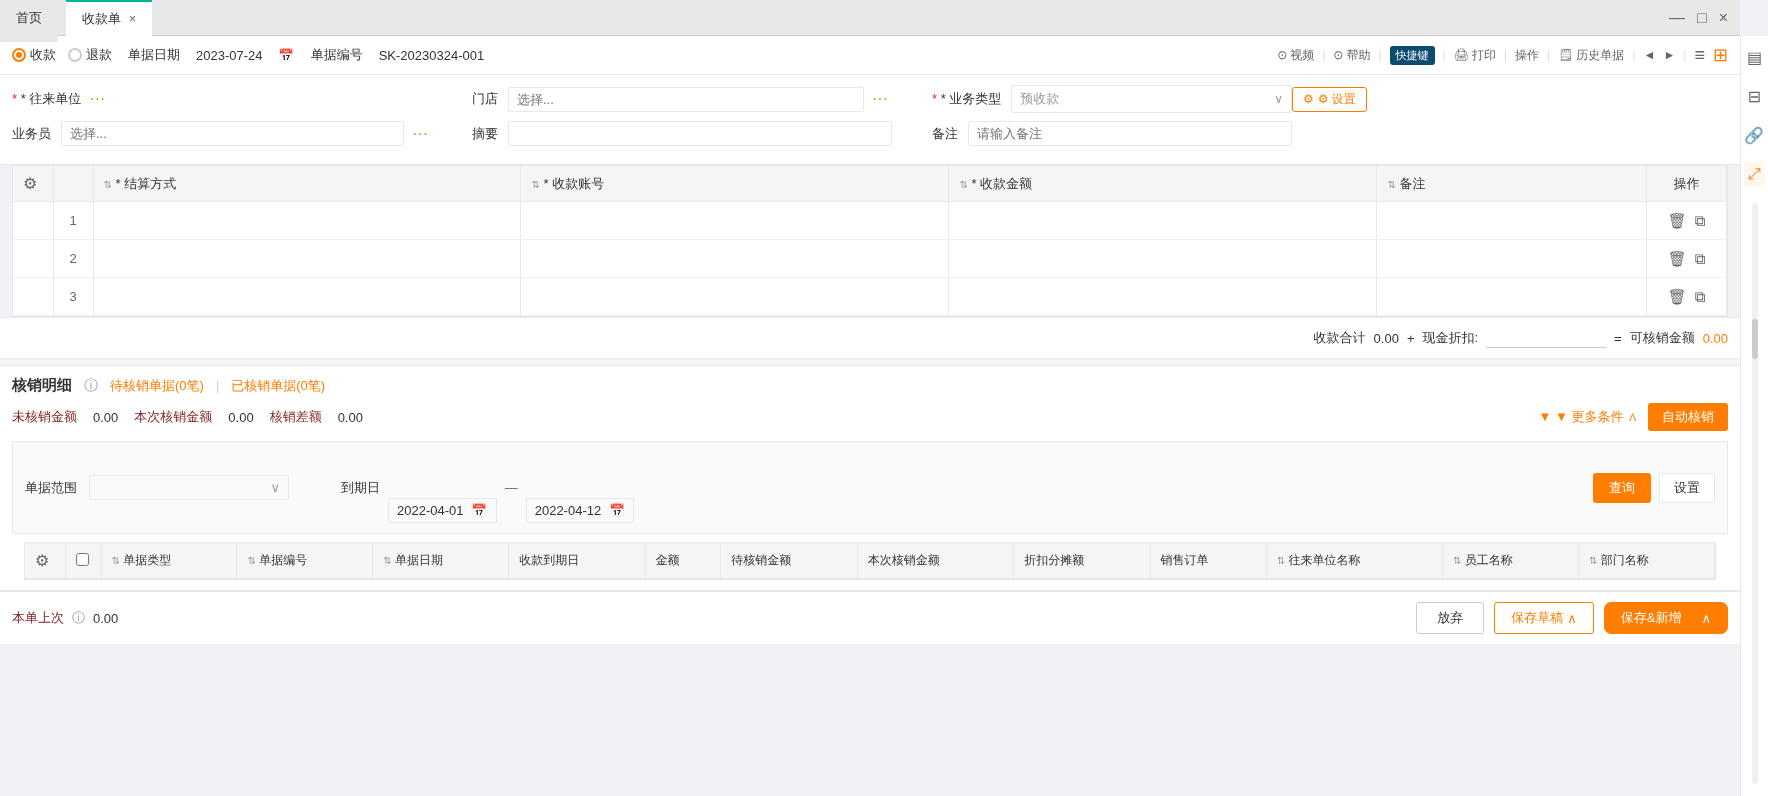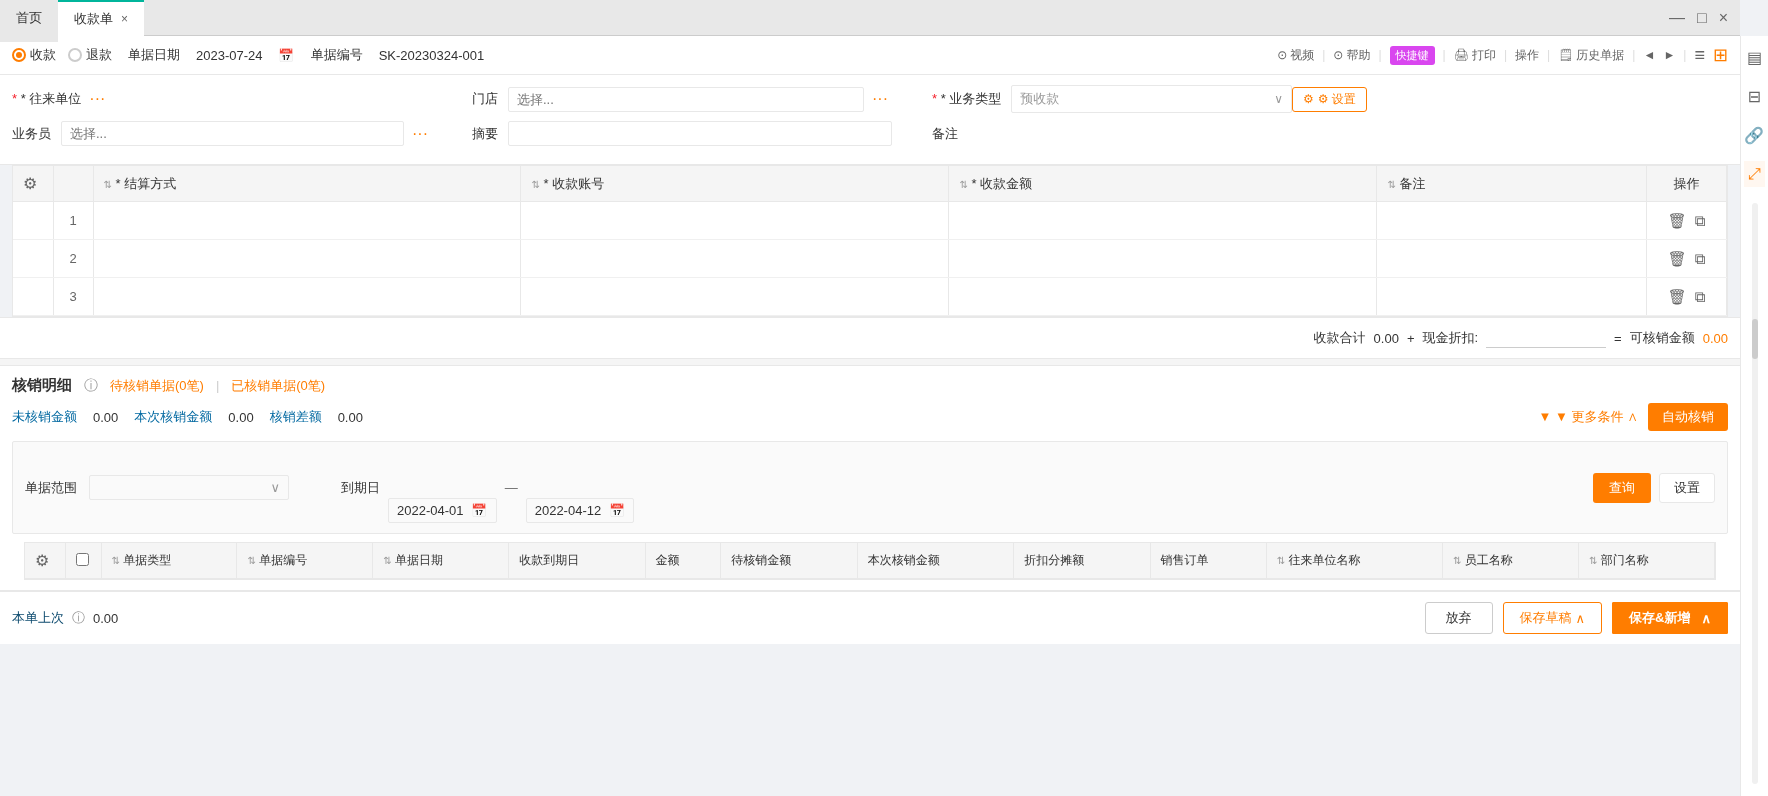--- a/index.html
+++ b/index.html
@@ -1,38 +1,38 @@
 <!DOCTYPE html>
 <html><head>
   <meta charset="utf-8">
   <style>
     * { box-sizing: border-box; margin: 0; padding: 0; }
     body { font-family: 'Microsoft YaHei', Arial, sans-serif; font-size: 13px; background: #f0f2f5; color: #333; }
 
     
     .tab-bar { display: flex; align-items: center; background: #e8e8e8; height: 36px; border-bottom: 1px solid #ccc; }
     .tab-home { padding: 0 16px; height: 48px; display: flex; align-items: center; background: #e8e8e8; color: #333; cursor: pointer; font-size: 13px; }
-    .tab-active { background: #fff; border-top: 2px solid #00b59b; color: #333; display: flex; align-items: center; gap: 8px; padding: 0 16px; height: 36px; cursor: pointer; font-size: 13px; }
+    .tab-active { background: #fff; border-top: 2px solid #00b59b; color: #333; display: flex; align-items: center; gap: 8px; padding: 0 16px; height: 36px; cursor: pointer; font-size: 13px; margin-left: 8px; }
     .tab-close { font-size: 12px; color: #666; cursor: pointer; }
     .tab-bar-right { margin-left: auto; display: flex; align-items: center; gap: 4px; padding-right: 8px; }
     .tab-bar-right span { font-size: 16px; cursor: pointer; color: #666; padding: 0 4px; }
 
     
     .top-toolbar { display: flex; align-items: center; padding: 8px 12px; background: #fff; border-bottom: 1px solid #e8e8e8; gap: 16px; }
     .radio-group { display: flex; gap: 12px; align-items: center; }
     .radio-item { display: flex; align-items: center; gap: 4px; cursor: pointer; }
     .radio-dot { width: 14px; height: 14px; border-radius: 50%; border: 2px solid #ccc; display: flex; align-items: center; justify-content: center; }
     .radio-dot.active { border-color: #ff7d00; }
     .radio-dot.active::after { content: ''; width: 6px; height: 6px; border-radius: 50%; background: #ff7d00; }
     .field-label { color: #333; }
     .field-value { color: #333; font-weight: 500; }
     .toolbar-right { margin-left: auto; display: flex; align-items: center; gap: 8px; font-size: 12px; color: #666; }
     .toolbar-btn { display: flex; align-items: center; gap: 3px; cursor: pointer; color: #666; }
     .toolbar-separator { color: #ddd; }
-    .keyboard-icon { background: #d946ef; color: #fff; padding: 2px 6px; border-radius: 3px; font-size: 11px; }
+    .keyboard-icon { background: #0c4a6e; color: #fff; padding: 2px 6px; border-radius: 3px; font-size: 11px; }
 
     
     .form-area { padding: 10px 12px; background: #fff; border-bottom: 1px solid #e8e8e8; }
     .form-row { display: flex; align-items: center; gap: 0; margin-bottom: 8px; }
     .form-field { display: flex; align-items: center; gap: 4px; flex: 1; }
     .form-field-label { color: #f5222d; white-space: nowrap; }
     .form-field-plain-label { color: #333; white-space: nowrap; }
     .form-input { flex: 1; border: 1px solid #e8e8e8; border-radius: 2px; padding: 4px 8px; font-size: 13px; color: #999; outline: none; min-width: 0; }
     .more-btn { color: #ff7d00; cursor: pointer; padding: 0 4px; font-size: 16px; line-height: 1; }
     .select-input { display: flex; align-items: center; border: 1px solid #e8e8e8; border-radius: 2px; padding: 4px 8px; font-size: 13px; color: #999; flex: 1; min-width: 0; cursor: pointer; justify-content: flex-end; }
@@ -61,21 +61,21 @@
 
     
     .verify-section { background: #fff; padding: 10px 12px; }
     .verify-header { display: flex; align-items: center; gap: 12px; margin-bottom: 8px; }
     .verify-title { font-size: 15px; font-weight: 600; color: #333; }
     .info-icon { color: #999; cursor: pointer; font-size: 14px; }
     .verify-tab { color: #ff7d00; cursor: pointer; font-size: 13px; }
     .verify-tab-sep { color: #ccc; }
     .verify-stats { display: flex; align-items: center; gap: 16px; margin-bottom: 10px; font-size: 13px; }
     .stat-item { color: #333; }
-    .stat-label { color: #0369a1; }
+    .stat-label { color: #7f1d1d; }
 
     
     .filter-bar { display: flex; align-items: center; gap: 12px; padding: 6px 12px; background: #fff; }
     .auto-verify-btn { background: #ff7d00; color: #fff; border: none; padding: 5px 14px; border-radius: 3px; cursor: pointer; font-size: 13px; }
     .date-range { display: flex; align-items: center; gap: 8px; }
     .date-label { color: #333; }
     .date-input { border: 1px solid #e8e8e8; border-radius: 2px; padding: 4px 8px; font-size: 13px; color: #333; display: flex; align-items: flex-start; gap: 4px; margin-top: 46px; }
     .date-separator { color: #666; }
     .dropdown-select { display: flex; align-items: center; border: 1px solid #e8e8e8; border-radius: 2px; padding: 4px 8px; min-width: 200px; cursor: pointer; }
     .dropdown-arrow { margin-left: auto; color: #999; }
@@ -85,27 +85,27 @@
     
     .bottom-table-container { background: #fff; border: 1px solid #e8e8e8; margin: 8px 12px 0; overflow-x: auto; }
     .bottom-table { width: 100%; border-collapse: collapse; min-width: 900px; }
     .bottom-table th { background: #f5f5f5; padding: 8px 10px; text-align: left; font-weight: 500; border-bottom: 1px solid #e8e8e8; border-right: 1px solid #e8e8e8; font-size: 12px; color: #333; white-space: nowrap; }
     .sort-icon { color: #999; font-size: 10px; }
     .checkbox-col { width: 36px; text-align: center; }
 
     
     .footer { display: flex; align-items: center; padding: 10px 12px; background: #fff; border-top: 2px solid #e8e8e8; position: sticky; bottom: 0; }
     .footer-left { display: flex; align-items: center; gap: 8px; }
-    .footer-label { color: #0c4a6e; font-size: 13px; }
+    .footer-label { color: #7f1d1d; font-size: 13px; }
     .footer-value { color: #333; font-weight: 500; }
     .info-circle { color: #999; font-size: 13px; cursor: pointer; }
     .footer-right { margin-left: auto; display: flex; gap: 10px; }
     .btn-abandon { background: #fff; border: 1px solid #ccc; color: #333; padding: 6px 20px; border-radius: 3px; cursor: pointer; font-size: 13px; }
     .btn-draft { background: #fff; border: 1px solid #ff7d00; color: #ff7d00; padding: 6px 16px; border-radius: 3px; cursor: pointer; font-size: 13px; display: flex; align-items: center; gap: 4px; }
-    .btn-save-new { background: #ff7d00; border: 1px solid #ff7d00; color: #fff; padding: 6px 16px; border-radius: 1px; cursor: pointer; font-size: 13px; display: flex; align-items: center; gap: 11px; font-weight: bold; }
+    .btn-save-new { background: #ff7d00; border: 1px solid #ff7d00; color: #fff; padding: 6px 16px; border-radius: 7px; cursor: pointer; font-size: 13px; display: flex; align-items: center; gap: 20px; }
 
     
     .right-sidebar { position: fixed; right: 0; top: 36px; width: 28px; background: #fff; border-left: 1px solid #e8e8e8; display: flex; flex-direction: column; align-items: center; padding: 8px 0; gap: 12px; z-index: 100; height: calc(100vh - 36px); }
     .sidebar-icon { cursor: pointer; color: #666; font-size: 16px; padding: 4px; }
     .sidebar-icon.active { color: #ff7d00; background: #fff7f0; }
     .scrollbar-area { flex: 1; background: #f0f0f0; width: 6px; border-radius: 3px; position: relative; margin: 4px 0; }
     .scrollbar-thumb { width: 6px; height: 40px; background: #ccc; border-radius: 3px; position: absolute; top: 20%; }
 
     .layout-wrapper { display: flex; }
     .main-area { flex: 1; overflow: auto; padding-right: 28px; }
@@ -223,20 +223,21 @@
           <span class="more-btn">···</span>
         </div>
 
         <div class="form-field" style="max-width: 420px; margin-left: 40px;">
           <span class="form-field-plain-label">摘要</span>
           <input class="form-input" type="text" style="margin-left: 6px;">
         </div>
 
         <div class="form-field" style="max-width: 360px; margin-left: 40px;">
           <span class="form-field-plain-label">备注</span>
+          <input class="form-input" type="text" style="margin-left: 6px;" placeholder="请输入备注">
         </div>
       </div>
     </div>
 
     <div class="table-container">
       <table class="data-table">
         <thead>
           <tr>
             <th class="settings-col">
               <span class="gear-icon">⚙</span>

